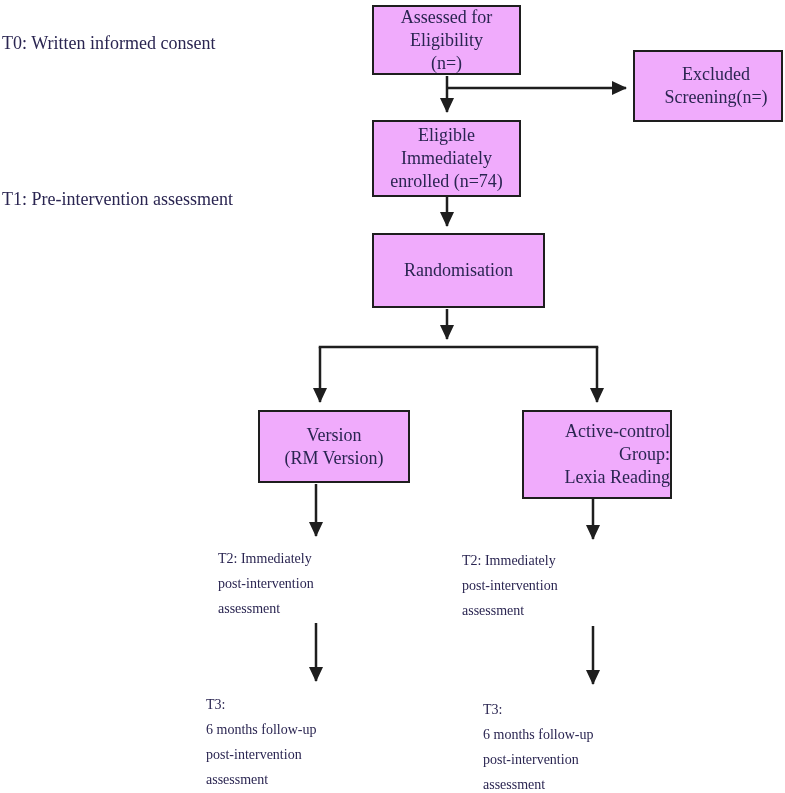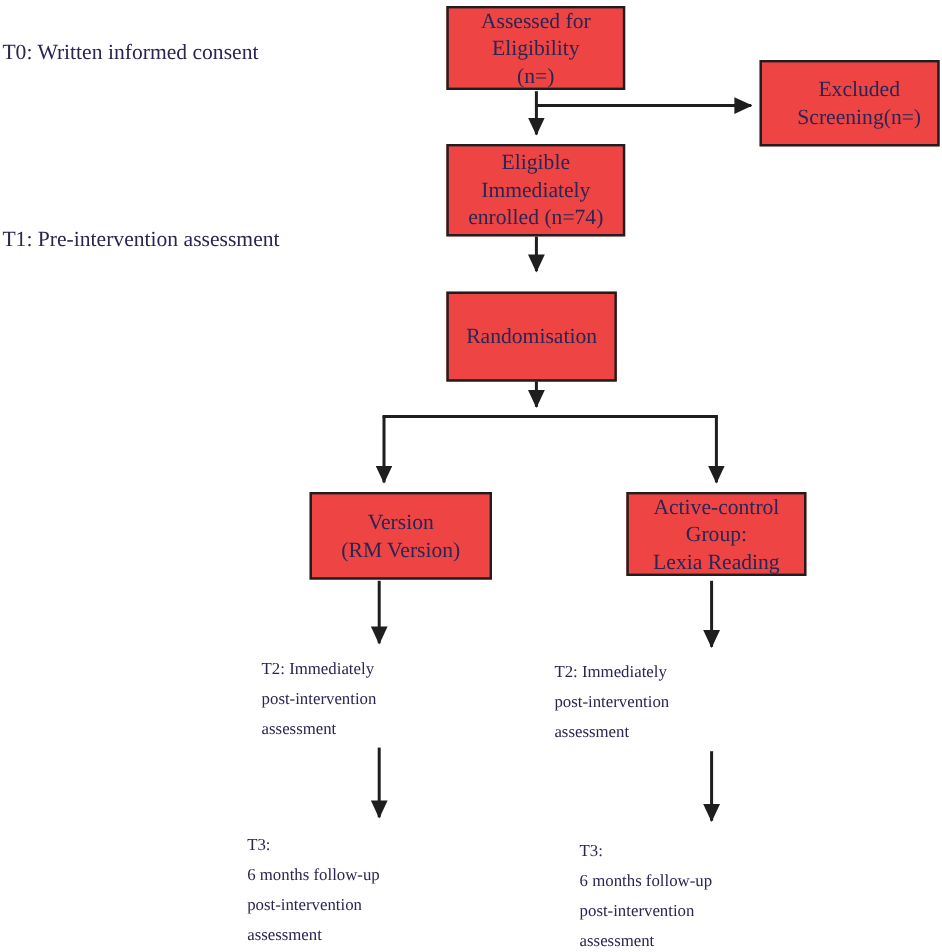--- a/index.html
+++ b/index.html
@@ -15,21 +15,21 @@
   #arrow-layer {
     position: absolute;
     left: 0; top: 0;
     width: 785px; height: 793px;
     pointer-events: none;
   }
   .box {
     position: absolute;
     box-sizing: border-box;
     border: 2px solid #1e1e1e;
-    background: #ef4444;
+    background: #f0abfc;
     display: flex;
     flex-direction: column;
     align-items: center;
     justify-content: center;
     text-align: center;
     font-size: 18px;
     line-height: 23px;
   }
   .free-text {
     position: absolute;
@@ -40,23 +40,23 @@
   .side-label {
     position: absolute;
     font-size: 18px;
     line-height: 20px;
     white-space: nowrap;
   }
   
   #assessed-box      { left: 372px; top: 5px;   width: 149px; height: 70px; }
   #excluded-box      { left: 633px; top: 50px;  width: 150px; height: 72px; padding-left: 16px; }
   #eligible-box      { left: 372px; top: 120px; width: 149px; height: 77px; }
-  #randomisation-box { left: 372px; top: 243px; width: 142px; height: 75px; }
+  #randomisation-box { left: 372px; top: 233px; width: 173px; height: 75px; }
   #treatment-box     { left: 258px; top: 410px; width: 152px; height: 73px; }
-  #control-box       { left: 522px; top: 410px; width: 150px; height: 70px; }
+  #control-box       { left: 522px; top: 410px; width: 150px; height: 89px; align-items: flex-end; }
   
   #t0-label { left: 2px;  top: 33px; }
   #t1-label { left: 2px;  top: 189px; }
   #t2-left  { left: 218px; top: 546px; width: 220px; }
   #t2-right { left: 462px; top: 548px; width: 220px; }
   #t3-left  { left: 206px; top: 692px; width: 220px; }
   #t3-right { left: 483px; top: 697px; width: 220px; }
 </style>
 </head>
 <body>

